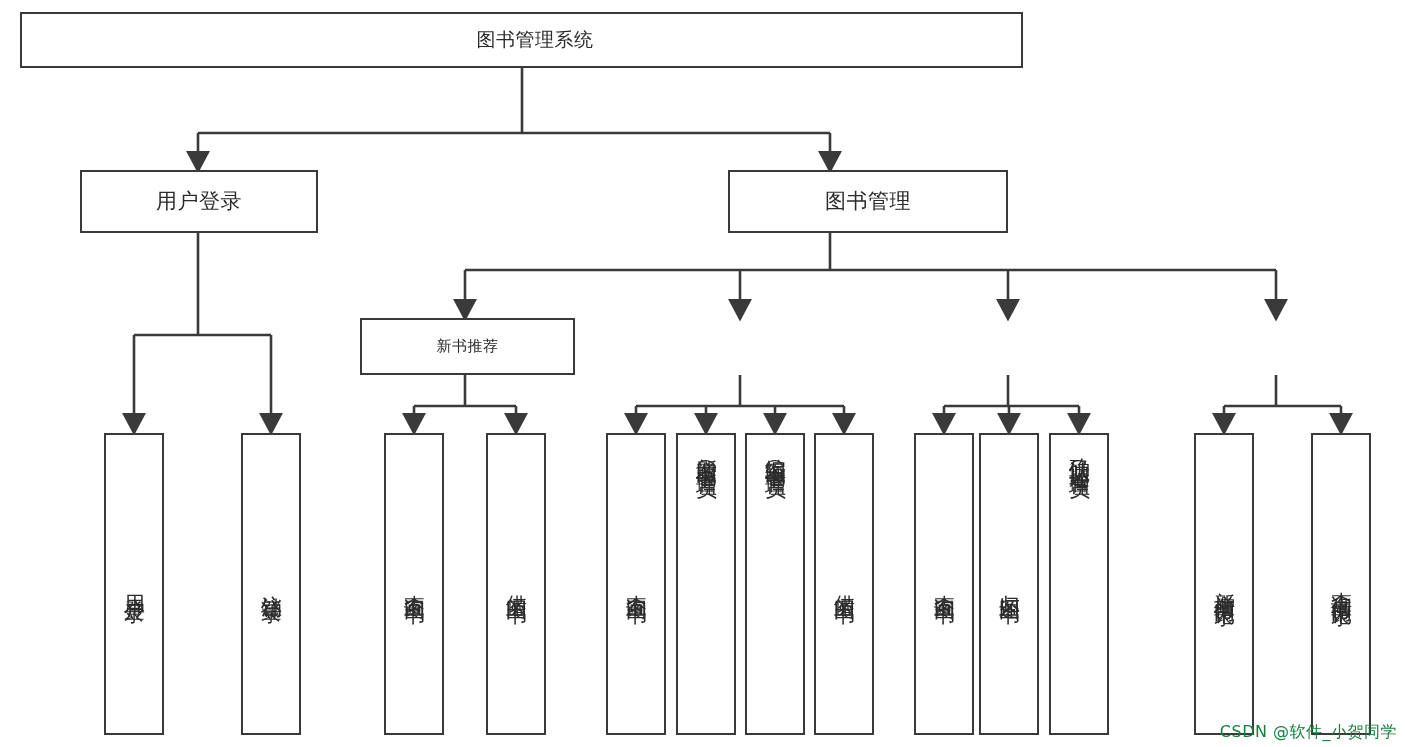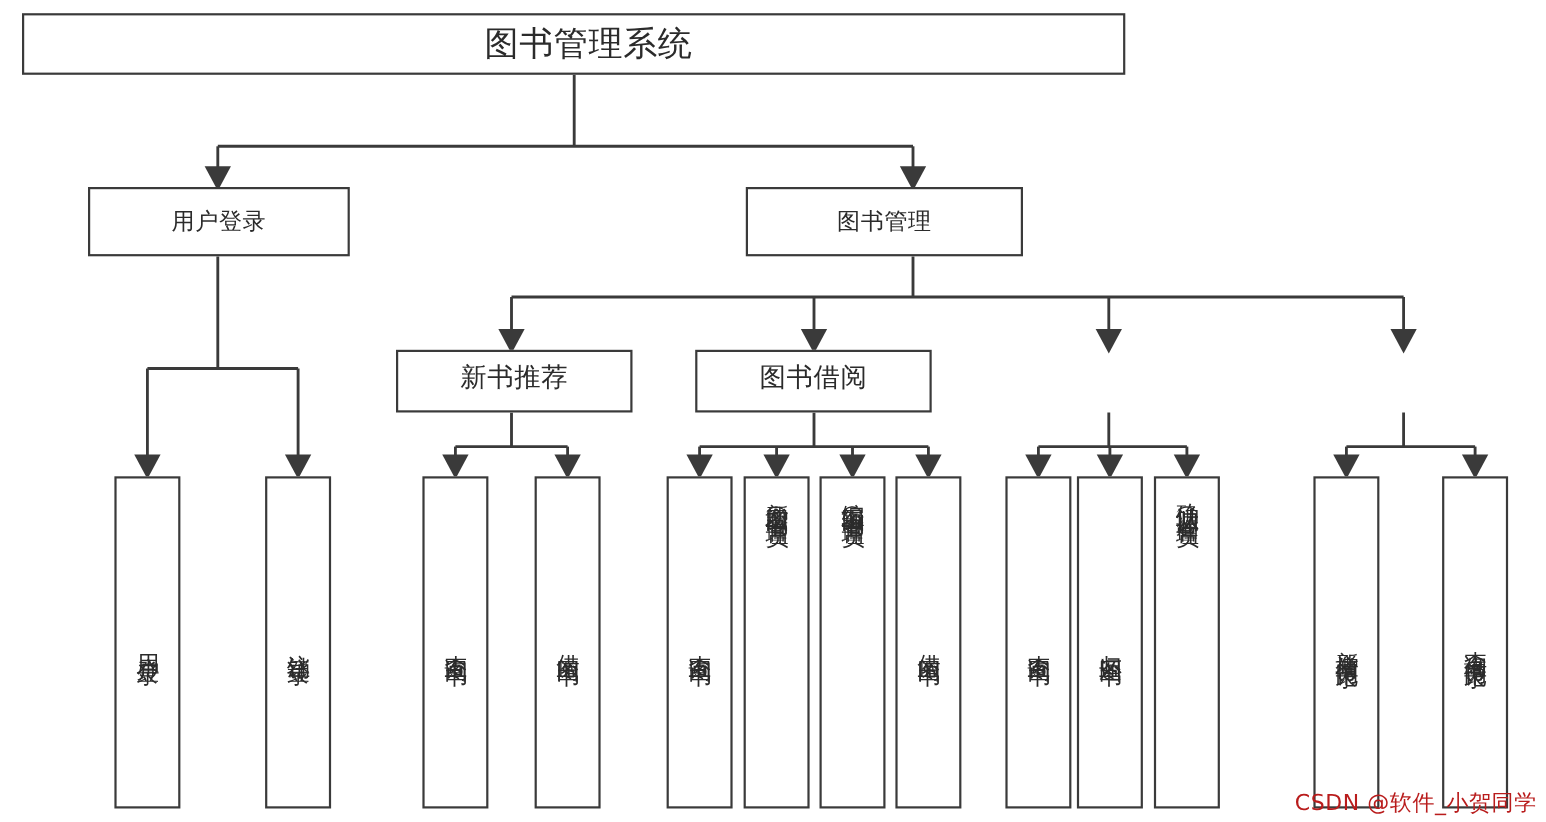--- a/index.html
+++ b/index.html
@@ -33,45 +33,45 @@
     display: flex;
     align-items: center;
     justify-content: center;
     color: #2b2b2b;
   }
   .node .lbl {
     display: block;
     line-height: 1.12;
     letter-spacing: 0.5px;
   }
-  .node-root .lbl  { font-size: 31px; margin-left: 27px; }
+  .node-root .lbl  { font-size: 19px; margin-left: 27px; }
   .node-l2 .lbl    { font-size: 21px; }
-  .node-l3 .lbl    { font-size: 24px; font-family: Liberation Mono, monospace; }
+  .node-l3 .lbl    { font-size: 15px; }
   .node-leaf {
     align-items: flex-start;
     padding-top: 6px;
   }
   .node-leaf .lbl {
     writing-mode: vertical-rl;
     text-orientation: upright;
     font-size: 21px;
     letter-spacing: 3px;
     line-height: 1.0;
     white-space: nowrap;
   }
   .node-leaf.centered {
     align-items: center;
     padding-top: 0;
   }
   .watermark {
     position: absolute;
     right: 8px;
     bottom: 4px;
-    font-size: 20px;
-    color: #b91c1c;
+    font-size: 16px;
+    color: #15803d;
     letter-spacing: 0.5px;
     white-space: nowrap;
   }
 </style>
 </head>
 <body>
 
 <div id="canvas">
 
   <svg class="wires" viewBox="0 0 1405 747" xmlns="http://www.w3.org/2000/svg">
@@ -124,29 +124,26 @@
     </g>
   </svg>
 
   <div class="node node-root" style="left:20px; top:12px; width:1003px; height:56px;">
     <span class="lbl">图书管理系统</span>
   </div>
 
   <div class="node node-l2" style="left:80px; top:170px; width:238px; height:63px;">
     <span class="lbl">用户登录</span>
   </div>
-  <div class="node node-l2" style="left:678px; top:170px; width:252px; height:63px;">
+  <div class="node node-l2" style="left:728px; top:170px; width:280px; height:63px;">
     <span class="lbl">图书管理</span>
   </div>
 
   <div class="node node-l3" style="left:360px; top:318px; width:215px; height:57px;">
     <span class="lbl">新书推荐</span>
-  </div>
-  <div class="node node-l3" style="left:632px; top:318px; width:215px; height:57px;">
-    <span class="lbl">图书借阅</span>
   </div>
 
   <div class="node node-leaf centered" style="left:104px; top:433px; width:60px; height:302px;">
     <span class="lbl">用户登录</span>
   </div>
   <div class="node node-leaf centered" style="left:241px; top:433px; width:60px; height:302px;">
     <span class="lbl">注销登录</span>
   </div>
 
   <div class="node node-leaf centered" style="left:384px; top:433px; width:60px; height:302px;">

